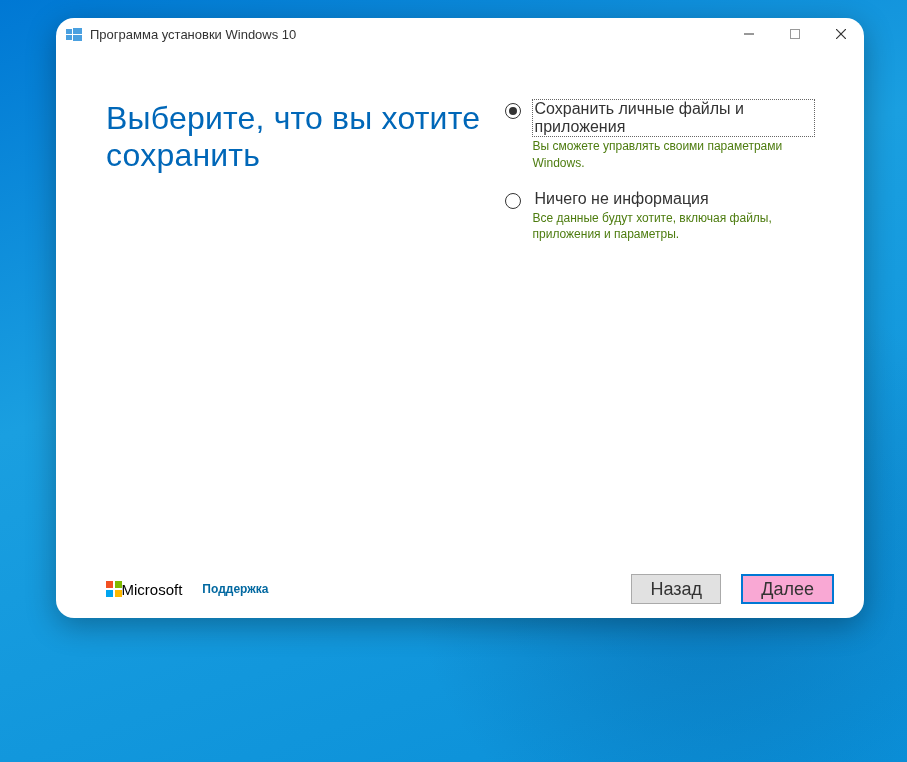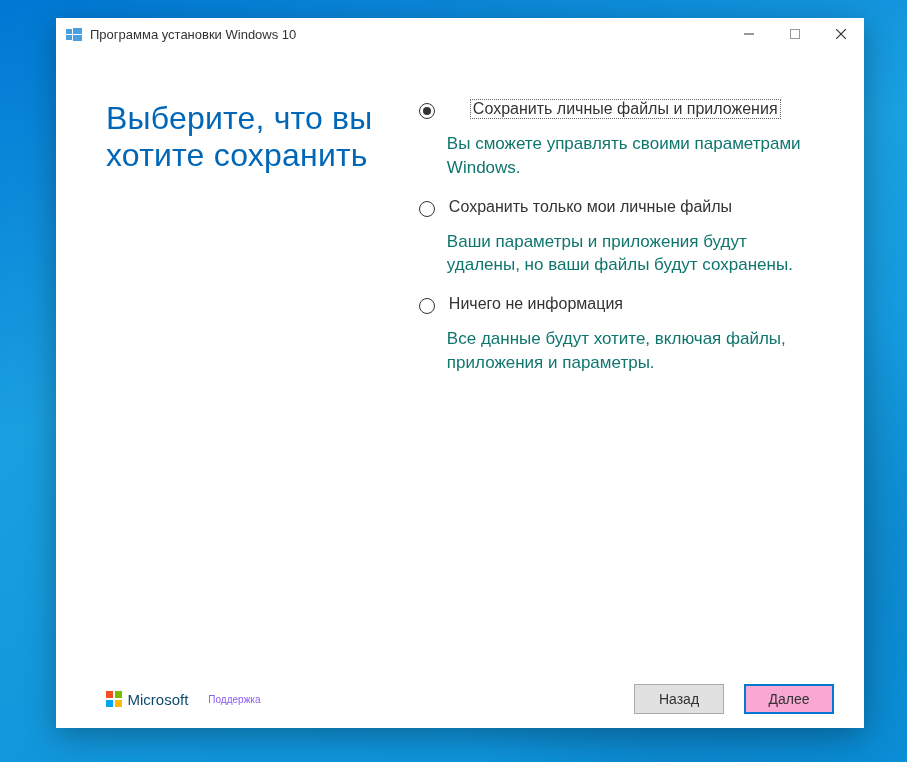--- a/index.html
+++ b/index.html
@@ -24,25 +24,26 @@
       width: 600px;
       height: 600px;
       background: radial-gradient(circle, rgba(0,60,120,0.3) 0%, transparent 70%);
       transform: rotate(20deg);
     }
     .window {
       position: absolute;
       left: 56px;
       top: 18px;
       width: 808px;
-      height: 710px;
+      height: 600px;
       background: #fff;
       box-shadow: 0 8px 30px rgba(0,0,0,0.3);
       display: flex;
       flex-direction: column;
+      border-radius: 18px;
     }
     .titlebar {
       height: 32px;
       display: flex;
       align-items: center;
       padding-left: 10px;
       font-size: 13px;
       color: #333;
     }
     .titlebar-icon {
@@ -98,65 +99,64 @@
     }
     .option-text { flex: 1; }
     .option-label {
       font-size: 16px;
       color: #333;
       display: inline-block;
       padding: 0 2px;
     }
     .option.focused .option-label {
       outline: 1px dotted #666;
-      margin-left: 24px;
     }
     .option-desc {
-      font-size: 17px;
-      color: #0f766e;
-      margin-top: 14px;
+      font-size: 12px;
+      color: #4d7c0f;
+      margin-top: 2px;
       line-height: 1.4;
     }
     .footer {
       height: 58px;
       display: flex;
       align-items: center;
       padding: 0 30px 0 50px;
       gap: 20px;
     }
     .ms-logo {
       display: flex;
       align-items: center;
-      gap: 6px;
-      color: #0c4a6e;
+      color: #000000;
       font-size: 15px;
       justify-content: center;
     }
     .ms-grid {
       display: grid;
       grid-template-columns: 7px 7px;
       grid-template-rows: 7px 7px;
       gap: 1.5px;
     }
     .ms-grid span:nth-child(1){ background:#f25022; }
     .ms-grid span:nth-child(2){ background:#7fba00; }
     .ms-grid span:nth-child(3){ background:#00a4ef; }
     .ms-grid span:nth-child(4){ background:#ffb900; }
     .footer-link {
-      font-size: 10px;
-      color: #8b5cf6;
+      font-size: 12px;
+      color: #0369a1;
+      font-weight: bold;
     }
     .spacer { flex: 1; }
     .btn {
       min-width: 90px;
       height: 30px;
       border: 1px solid #aaa;
       background: #e1e1e1;
       color: #333;
-      font-size: 14px;
+      font-size: 18px;
       padding: 0 18px;
       font-family: inherit;
     }
     .btn.primary {
       border: 2px solid #0078d4;
       background: #f9a8d4;
     }
   </style>
 </head>
 <body>
@@ -199,27 +199,20 @@
 
     <div class="options">
       <div class="option focused">
         <div class="radio checked"></div>
         <div class="option-text">
           <span class="option-label">Сохранить личные файлы и приложения</span>
           <div class="option-desc">Вы сможете управлять своими параметрами Windows.</div>
         </div>
       </div>
 
-      <div class="option">
-        <div class="radio"></div>
-        <div class="option-text">
-          <span class="option-label">Сохранить только мои личные файлы</span>
-          <div class="option-desc">Ваши параметры и приложения будут удалены, но ваши файлы будут сохранены.</div>
-        </div>
-      </div>
 
       <div class="option">
         <div class="radio"></div>
         <div class="option-text">
           <span class="option-label">Ничего не информация</span>
           <div class="option-desc">Все данные будут хотите, включая файлы, приложения и параметры.</div>
         </div>
       </div>
     </div>
   </div>

